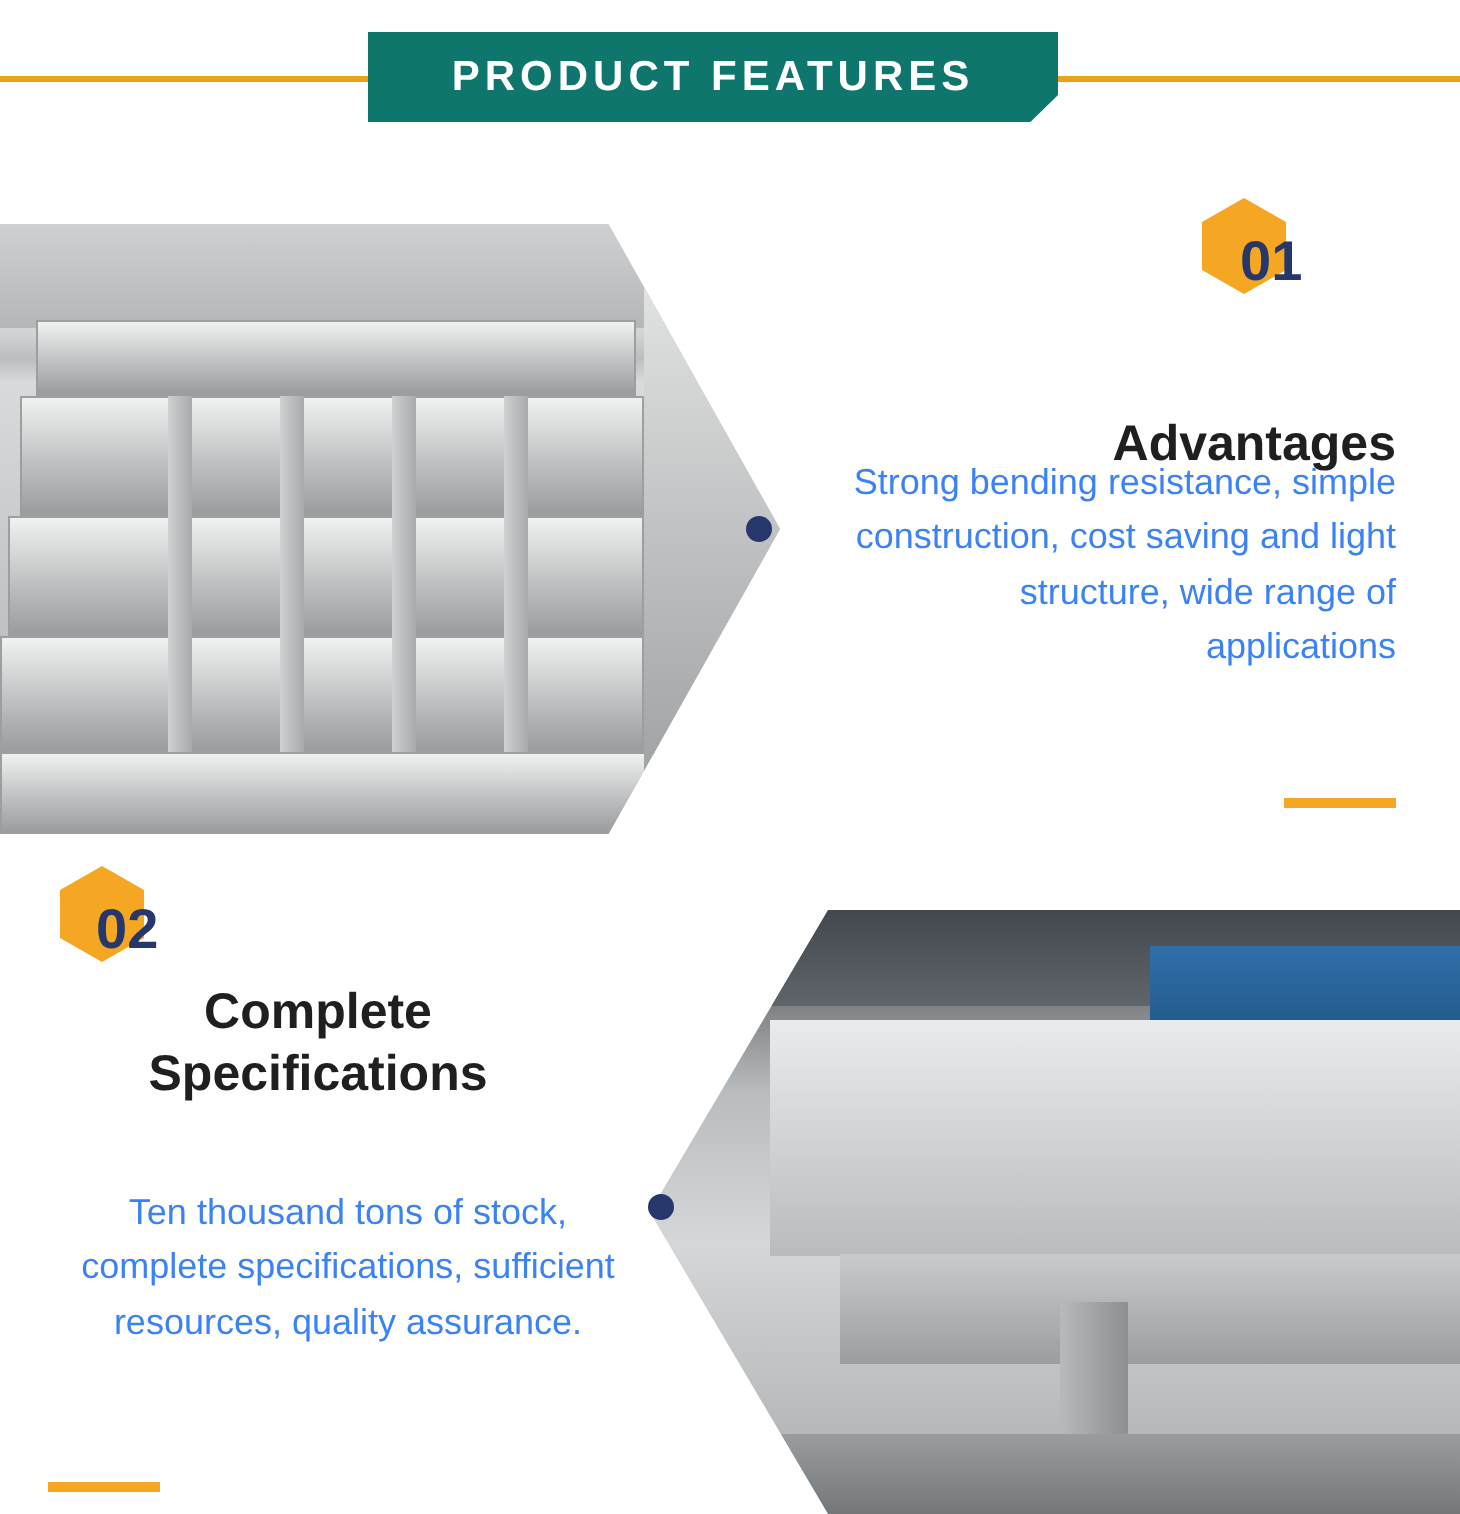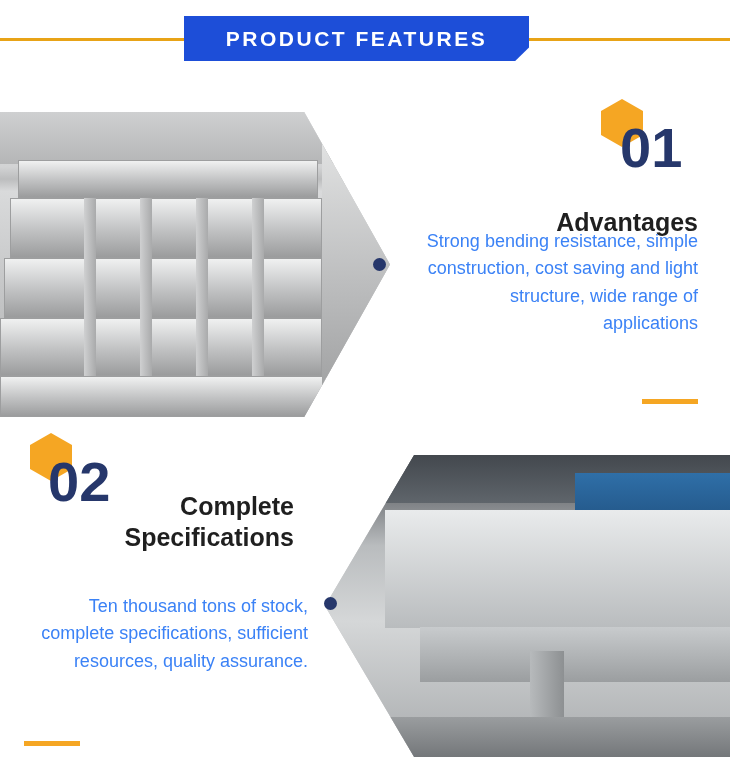--- a/index.html
+++ b/index.html
@@ -29,21 +29,21 @@
     width: 730px;
     height: 3px;
     background: #e8a317;
   }
   .header-banner {
     position: absolute;
     left: 184px;
     top: 16px;
     width: 345px;
     height: 45px;
-    background: #1d4ed8;
+    background: #0f766e;
     color: #ffffff;
     font-size: 21px;
     font-weight: bold;
     letter-spacing: 2.5px;
     display: flex;
     align-items: center;
     justify-content: center;
     clip-path: polygon(0 0, 100% 0, 100% 70%, 96% 100%, 0 100%);
   }
 
@@ -85,21 +85,21 @@
   
   .hex {
     position: absolute;
     width: 42px;
     height: 48px;
     background: #f5a623;
     clip-path: polygon(50% 0%, 100% 25%, 100% 75%, 50% 100%, 0% 75%, 0% 25%);
   }
   .num {
     position: absolute;
-    font-size: 56px;
+    font-size: 28px;
     font-weight: bold;
     color: #26376b;
     font-family: "Liberation Sans", sans-serif;
   }
 
   .feature-title {
     position: absolute;
     font-size: 25px;
     font-weight: bold;
     color: #1f1f1f;
@@ -121,21 +121,21 @@
   
   .dot {
     position: absolute;
     width: 13px;
     height: 13px;
     border-radius: 50%;
     background: #26376b;
   }
 
   .right-col { text-align: right; }
-  .left-col { text-align: right; }
+  .left-col { text-align: center; }
 </style>
 </head>
 <body>
 
 <div class="header">
   <div class="header-rule"></div>
   <div class="header-banner">PRODUCT FEATURES</div>
 </div>
 
 <div class="photo clip-right" style="left:0px; top:112px; width:390px; height:305px;">

